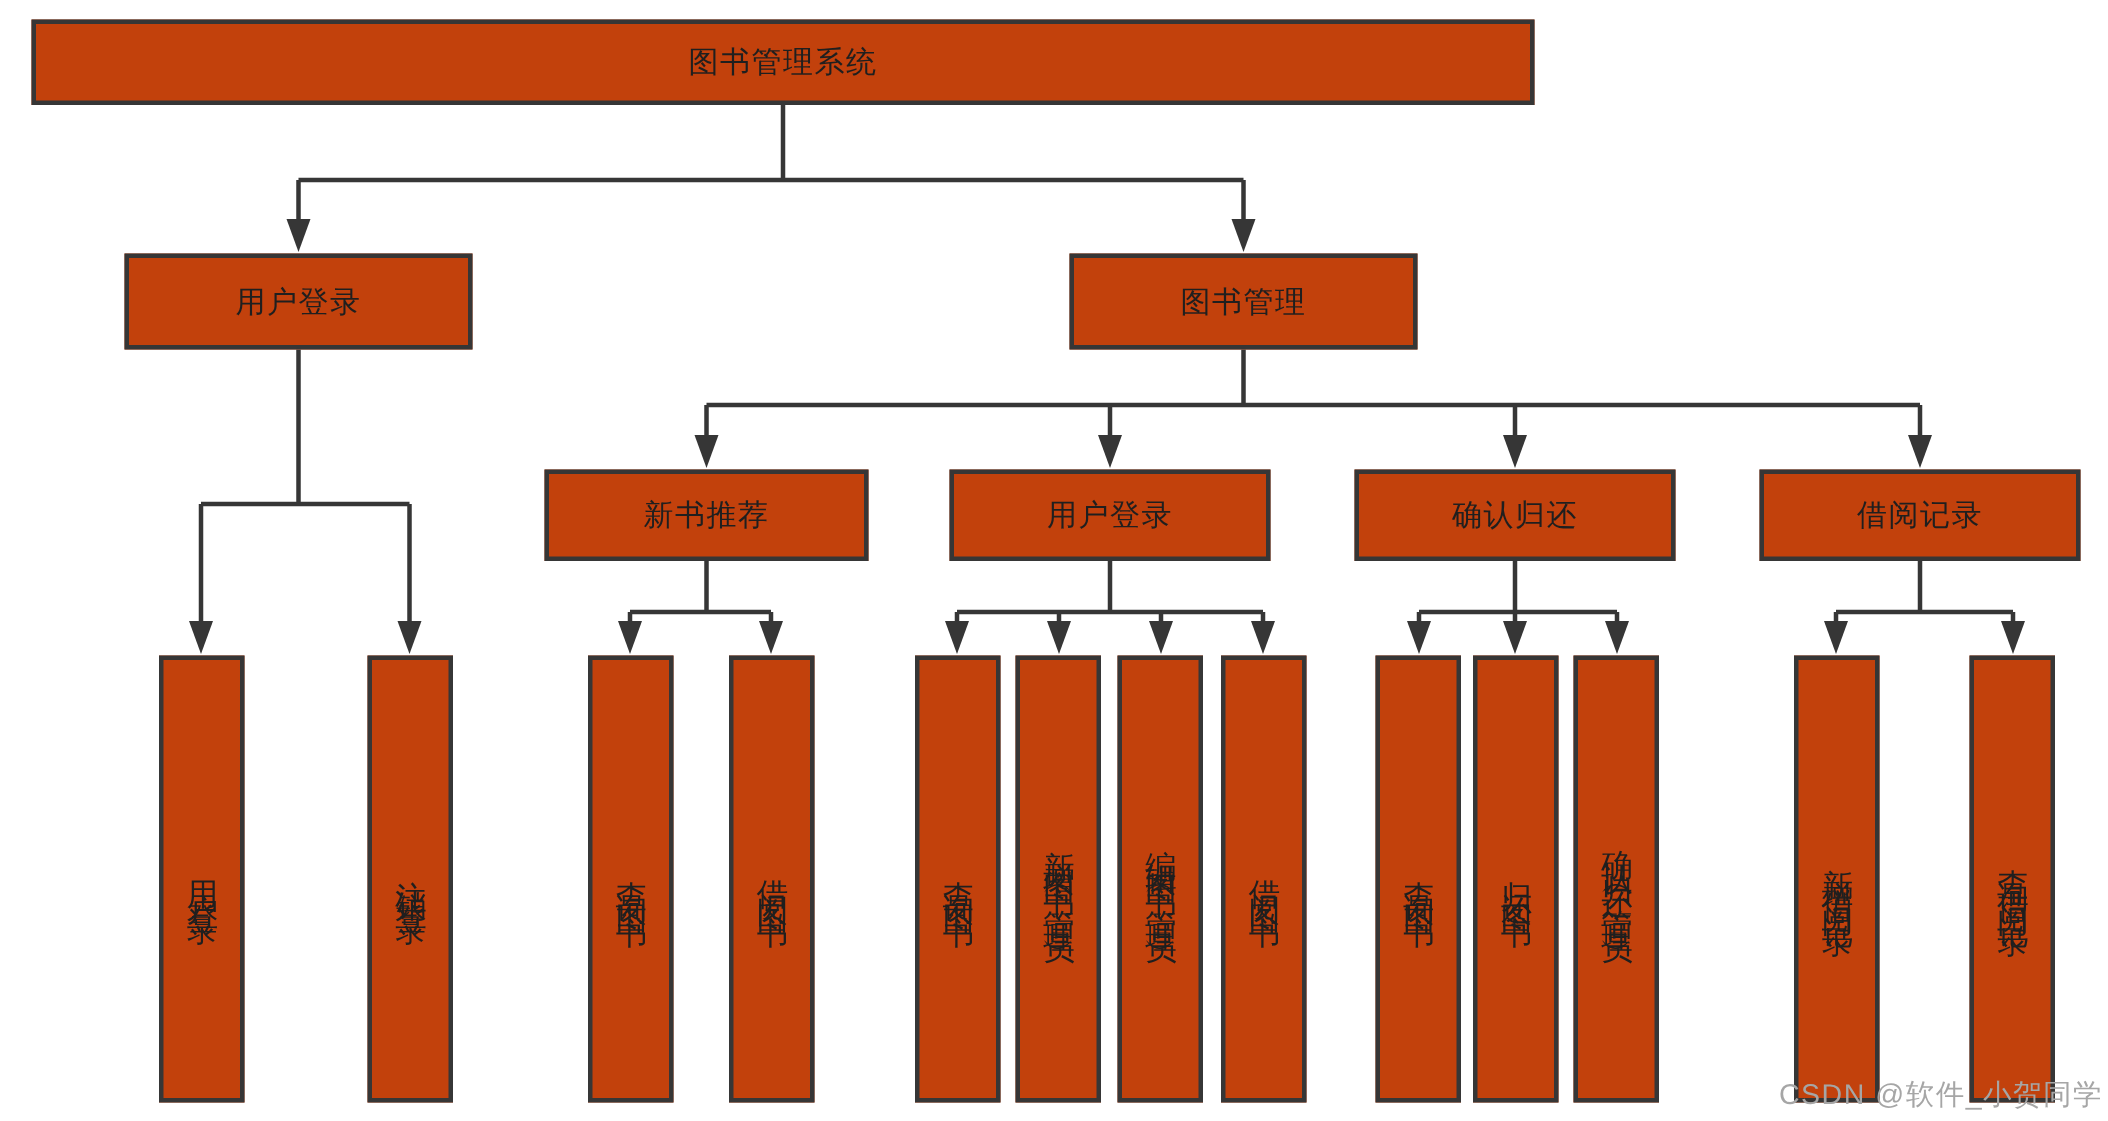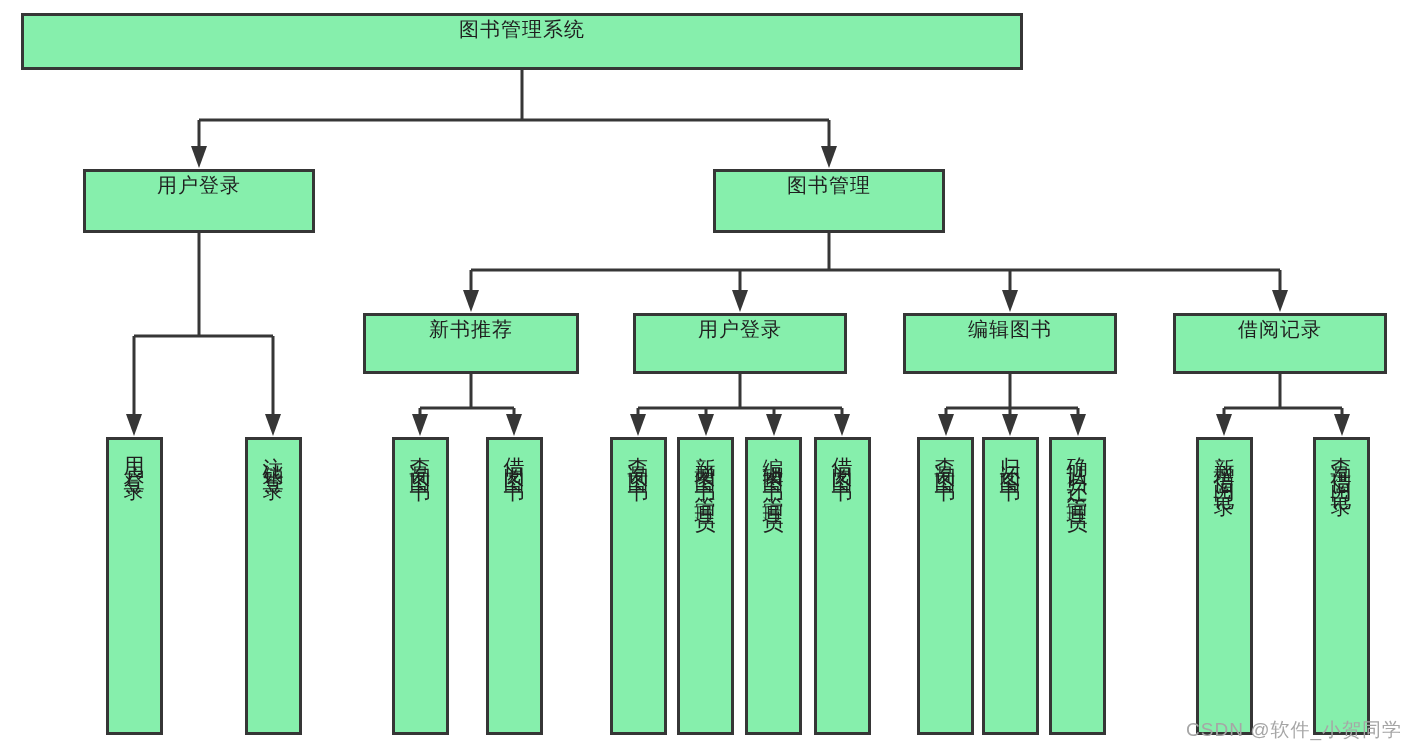--- a/index.html
+++ b/index.html
@@ -11,22 +11,22 @@
     color:var(--text,#1f1f1f);
     overflow:hidden;
   }
   .wires{position:absolute;left:0;top:0;width:1405px;height:747px;z-index:1;}
   .wires path{stroke:var(--connector,#363636);stroke-width:3;fill:none;}
   .wires polygon{fill:var(--connector,#363636);stroke:none;}
   .node{
     position:absolute;
     box-sizing:border-box;
     border:3px solid var(--border,#363636);
-    background:#86efac;
-    display:flex;align-items:flex-start;justify-content:center;
+    background:#c2410c;
+    display:flex;align-items:center;justify-content:center;
     z-index:2;
   }
   .hbox{font-size:20px;letter-spacing:1px;}
   .root{font-size:20px;}
   .leaf{width:57px;top:437px;height:298px;}
   .vtext{
     writing-mode:vertical-rl;
     font-size:21px;
     line-height:1;
     letter-spacing:8px;
@@ -100,21 +100,21 @@
     <span>图书管理</span>
   </div>
 
   <div class="node hbox" style="left:363px;top:313px;width:216px;height:61px">
     <span>新书推荐</span>
   </div>
   <div class="node hbox" style="left:633px;top:313px;width:214px;height:61px">
     <span>用户登录</span>
   </div>
   <div class="node hbox" style="left:903px;top:313px;width:214px;height:61px">
-    <span>编辑图书</span>
+    <span>确认归还</span>
   </div>
   <div class="node hbox" style="left:1173px;top:313px;width:214px;height:61px">
     <span>借阅记录</span>
   </div>
 
   <div class="node leaf" style="left:106px">
     <span class="vtext">用户登录</span>
   </div>
   <div class="node leaf" style="left:245px">
     <span class="vtext">注销登录</span>

